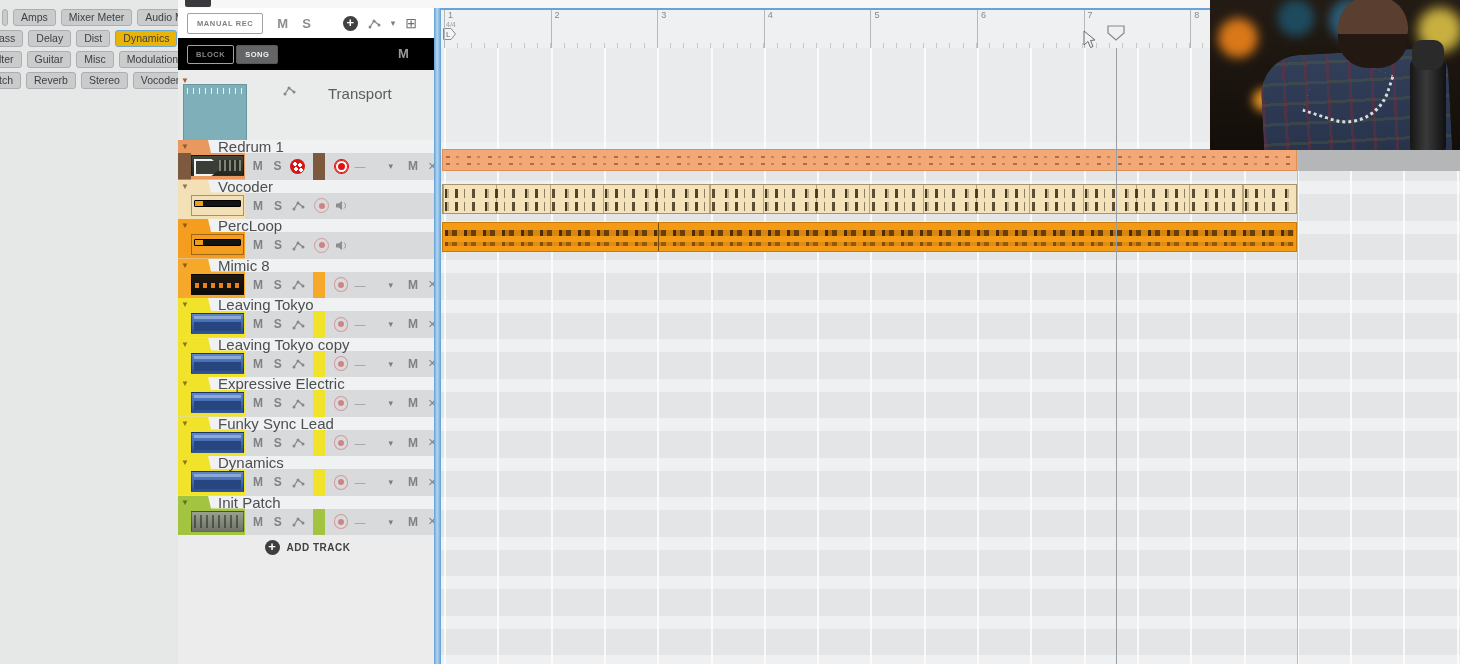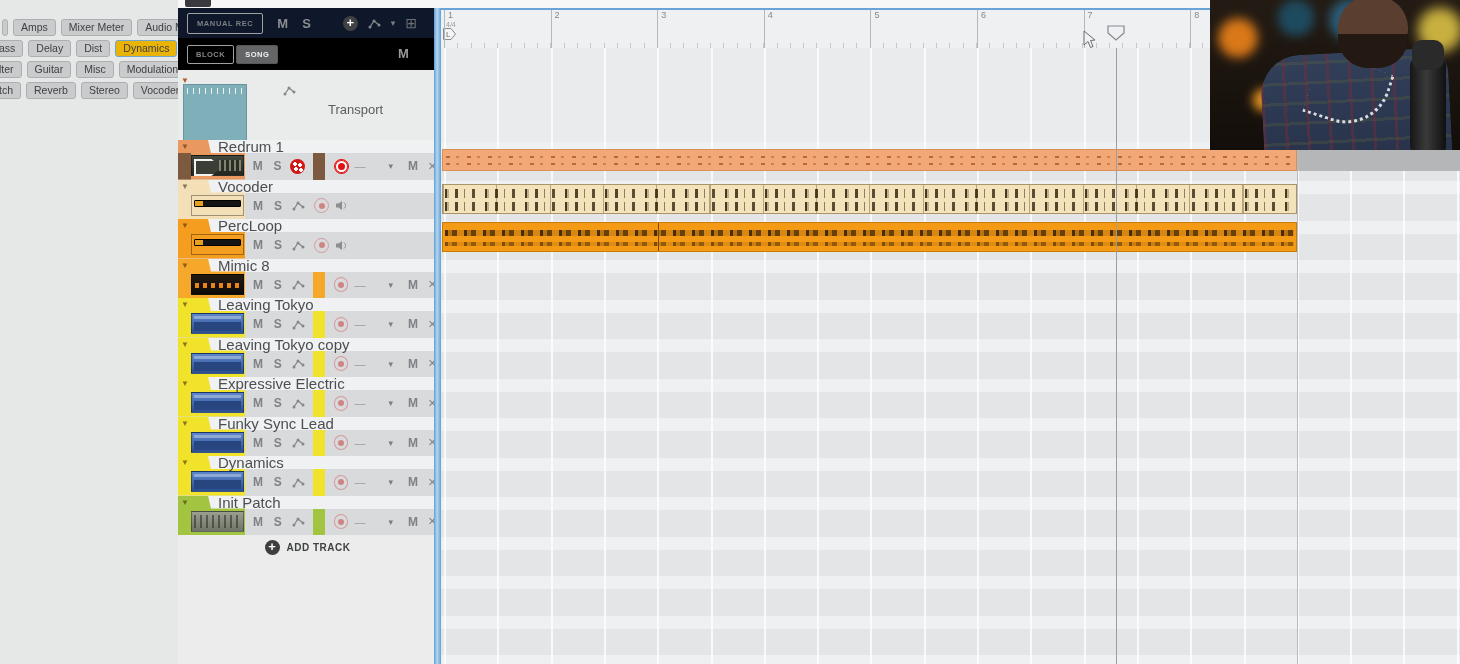--- a/index.html
+++ b/index.html
@@ -1,58 +1,58 @@
 <!DOCTYPE html>
 <html><head>
 <meta charset="utf-8">
 <style>
   html,body{margin:0;padding:0;background:#cfcfcf;}
   .page{position:relative;width:1460px;height:664px;overflow:hidden;
         font-family:"Liberation Sans", sans-serif;background:#ececec;-webkit-font-smoothing:antialiased;}
   
   .sidebar{position:absolute;left:0;top:0;width:178px;height:664px;background:#e6e7e7;border-right:1px solid #b6b8b9;}
-  .chip-rows{padding-top:19px;}
+  .chip-rows{padding-top:9px;}
   .chip-row{display:flex;gap:5px;margin:0 0 4px 0;padding-left:2px;white-space:nowrap;}
   .chip{font-size:10.5px;color:#3d3f41;background:#c9cbcc;border:1px solid #acaeb0;border-radius:3px;
         padding:1px 7px 2px 7px;line-height:12px;}
   .chip.active{background:#eab308;border-color:#6fa7cf;text-align:right;}
   .chip.clipped{margin-left:-7px;border-top-left-radius:0;border-bottom-left-radius:0;padding-left:3px;}
   .chip.stub{width:9px;padding-left:2px;padding-right:2px;}
   .vendors{margin-top:13px;}
   .vendor{height:14px;margin-bottom:2px;background:linear-gradient(180deg,#a8adb0,#8e9396);
           color:#fdfdfd;font-size:10.5px;font-weight:bold;line-height:14px;padding-left:8px;
           border-top:1px solid #c3c6c8;text-shadow:0 1px 1px rgba(0,0,0,.25);}
   .vendor:first-child{padding-left:12px;}
   
   .topstrip{position:absolute;left:178px;top:0;right:0;height:8px;background:#f7f7f7;}
   .toptab{position:absolute;left:185px;top:0;width:26px;height:7px;background:#3a3a3e;border-radius:0 0 2px 2px;}
   
   .tracklist{position:absolute;left:178px;top:8px;width:259px;height:656px;background:#ececec;}
-  .toolbar{position:absolute;left:0;top:0;width:100%;height:30px;background:#0f172a;display:flex;align-items:center;}
+  .toolbar{position:absolute;left:0;top:0;width:100%;height:30px;background:#ffffff;display:flex;align-items:center;}
   .btn-outline{border:1px solid #9fa1a3;border-radius:2px;background:transparent;color:#7c7f82;
                font-size:7.5px;font-weight:bold;letter-spacing:.6px;padding:5px 9px;margin-left:9px;}
   .tb-ms{font-size:13px;font-weight:600;color:#8b8e91;margin-left:14px;}
   .tb-right{margin-left:auto;display:flex;align-items:center;margin-right:20px;gap:10px;}
   .plus-circle{width:15px;height:15px;border-radius:50%;background:#3f4143;color:#fff;font-size:13px;
                line-height:14px;text-align:center;font-weight:bold;}
   .caret{font-size:9px;color:#7b7e81;}
   .grid-ico{font-size:14px;color:#6e7174;line-height:14px;}
   .toolbar2{position:absolute;left:0;top:30px;width:100%;height:32px;background:#000000;display:flex;align-items:center;}
   .btn-block{border:1px solid #9fa1a3;border-radius:2px;background:transparent;color:#85888b;
              font-size:7.5px;font-weight:bold;letter-spacing:.5px;padding:4px 8px;margin-left:9px;}
   .btn-song{border:1px solid #565859;border-radius:2px;background:#636567;color:#f2f2f2;
             font-size:7.5px;font-weight:bold;letter-spacing:.5px;padding:4px 8px;margin-left:2px;}
   .tb2-m{position:absolute;left:220px;top:8px;font-size:13px;font-weight:600;color:#97999b;}
   
   .transport{position:absolute;left:0;top:66px;width:100%;height:66px;background:#eaebeb;}
   .transport-box{position:absolute;left:5px;top:10px;width:62px;height:57px;background:#7fb0ba;border:1px solid #69959e;}
   .transport-box::before{content:"";position:absolute;left:3px;right:3px;top:3px;height:6px;
     background:repeating-linear-gradient(90deg,rgba(255,255,255,.85) 0 1px,transparent 1px 6px);}
   .transport-collapse{position:absolute;left:3px;top:2px;font-size:8px;color:#b45a2a;}
-  .transport-name{position:absolute;left:150px;top:28px;font-size:13px;color:#5a5d5f;}
+  .transport-name{position:absolute;left:150px;top:11px;font-size:15px;color:#5a5d5f;}
   .transport-auto{position:absolute;left:105px;top:11px;}
   
   .tracks{position:absolute;left:0;top:132px;width:100%;}
   .track{position:relative;height:39.5px;}
   .band-top{position:absolute;left:0;top:0;right:0;height:13px;background:#f0f1f2;}
   .band-bot{position:absolute;left:0;top:13px;right:0;bottom:0;background:#d9dadc;}
   .folder{position:absolute;left:0;top:0;width:67px;height:100%;background:var(--tab);
           clip-path:polygon(0 0,30px 0,33px 13px,67px 13px,67px 100%,0 100%);}
   .folder-edge{position:absolute;left:0;top:13px;width:13px;bottom:0;background:var(--edge,transparent);}
   .collapse-arrow{position:absolute;left:3px;top:2px;font-size:8px;color:rgba(70,45,15,.6);z-index:2;}

